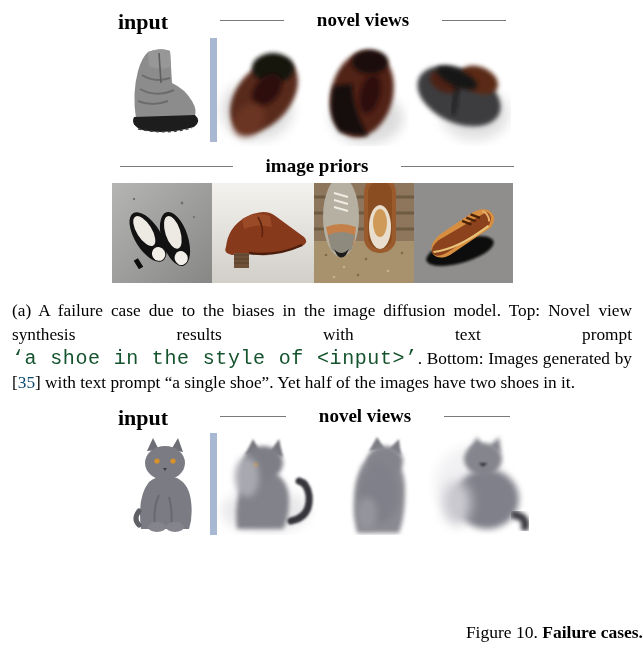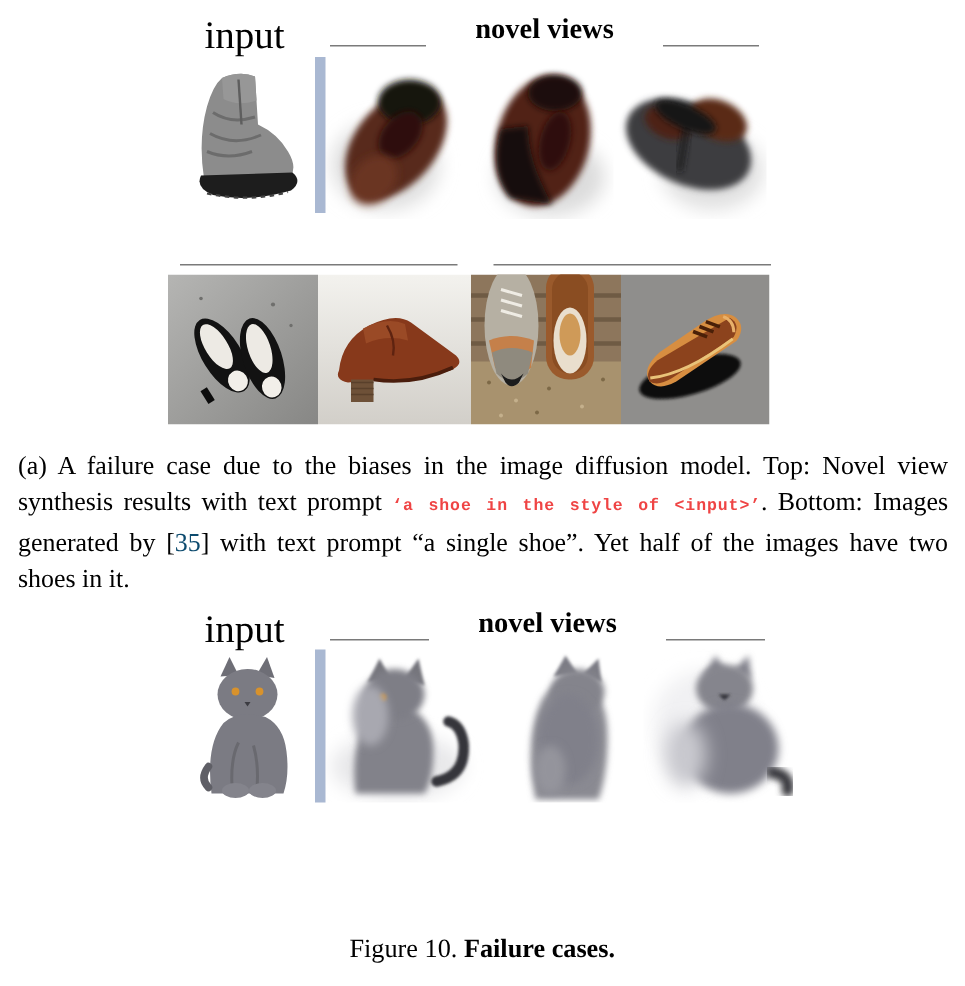--- a/index.html
+++ b/index.html
@@ -1,38 +1,38 @@
 <!DOCTYPE html>
 <html><head>
 <meta charset="utf-8">
 <style>
   html,body{margin:0;padding:0;background:#ffffff;}
   #page{position:relative;width:643px;height:657px;background:#ffffff;
         font-family:"Liberation Serif",serif;color:#000;overflow:hidden;}
 
   
-  .col-label{position:absolute;font-weight:normal;font-size:26px;text-align:center;}
-  .nv-header{position:absolute;display:flex;align-items:flex-end;gap:24px;}
+  .col-label{position:absolute;font-weight:bold;font-size:22px;}
+  .nv-header{position:absolute;display:flex;align-items:center;gap:24px;}
   .nv-header .rule{flex:1;height:1px;background:#7a7a7a;}
   .nv-header .lbl{font-weight:bold;font-size:19px;padding:0 9px;white-space:nowrap;}
 
   
   .img{position:absolute;}
   .img svg{display:block;width:100%;height:100%;}
   .vbar{position:absolute;width:7px;background:#a9b8d2;}
 
   
   .caption{position:absolute;left:12px;width:620px;font-size:17.3px;
            line-height:24px;text-align:justify;}
   .caption b{font-weight:normal;}
   .mono{font-family:"Liberation Mono","DejaVu Sans Mono",monospace;
-        font-size:11px;letter-spacing:0.6px;color:#ef4444;white-space:nowrap;font-weight:bold;}
+        font-size:20px;letter-spacing:0.6px;color:#14532d;white-space:nowrap;}
   .cite{color:#0c4a6e;}
 
-  .fig-caption{position:absolute;left:0;width:643px;text-align:center;
+  .fig-caption{position:absolute;left:0;width:643px;text-align:right;
                font-size:17.5px;}
   .fig-caption b{font-weight:bold;}
 
   .priors-row{position:absolute;display:flex;}
 </style>
 </head>
 <body>
 
 <div id="page">
 
@@ -100,20 +100,21 @@
       <ellipse cx="50" cy="58" rx="44" ry="27" transform="rotate(24 50 58)" fill="#3c3c40" filter="url(#b2)"></ellipse>
       <ellipse cx="70" cy="42" rx="20" ry="13" transform="rotate(24 70 42)" fill="#5a2a18" filter="url(#b2)"></ellipse>
       <ellipse cx="36" cy="44" rx="16" ry="10" transform="rotate(24 36 44)" fill="#4e2415" filter="url(#b2)"></ellipse>
       <path d="M50 38 L44 76" stroke="#1c1c1e" stroke-width="4" filter="url(#b2)"></path>
       <ellipse cx="48" cy="40" rx="22" ry="8" transform="rotate(24 48 40)" fill="#141414" filter="url(#b2)"></ellipse>
     </svg>
   </div>
 
   <div class="nv-header" style="left:120px;top:155px;width:394px;height:22px">
     <span class="rule"></span>
+    <span class="lbl">image priors</span>
     <span class="rule"></span>
   </div>
 
   <div class="priors-row" style="left:112px;top:183px">
 
     <div class="img" style="position:static;width:100px;height:100px">
       <svg viewBox="0 0 100 100">
         <defs>
             <linearGradient id="g1" x1="0" y1="0" x2="1" y2="1">
           <stop offset="0" stop-color="#b5b5b3"></stop>

